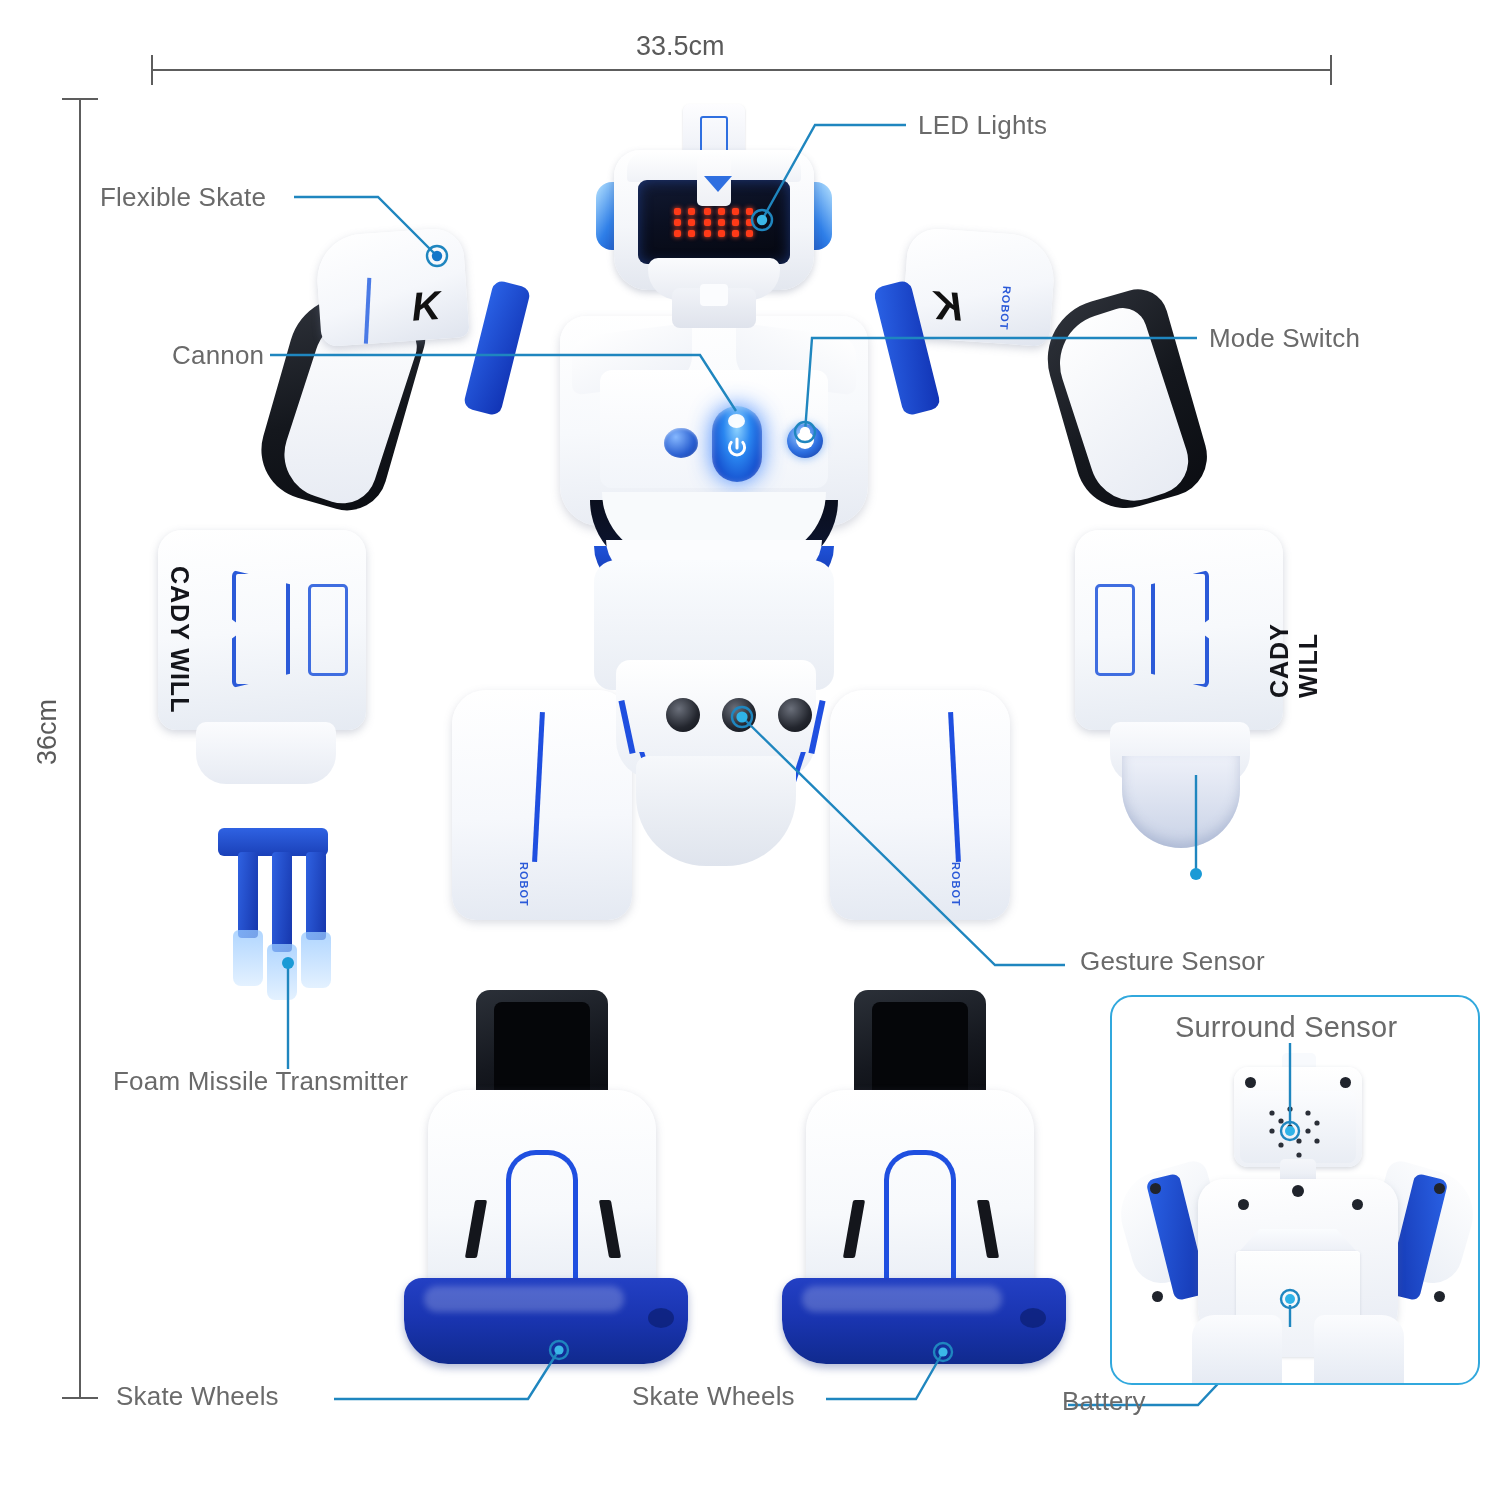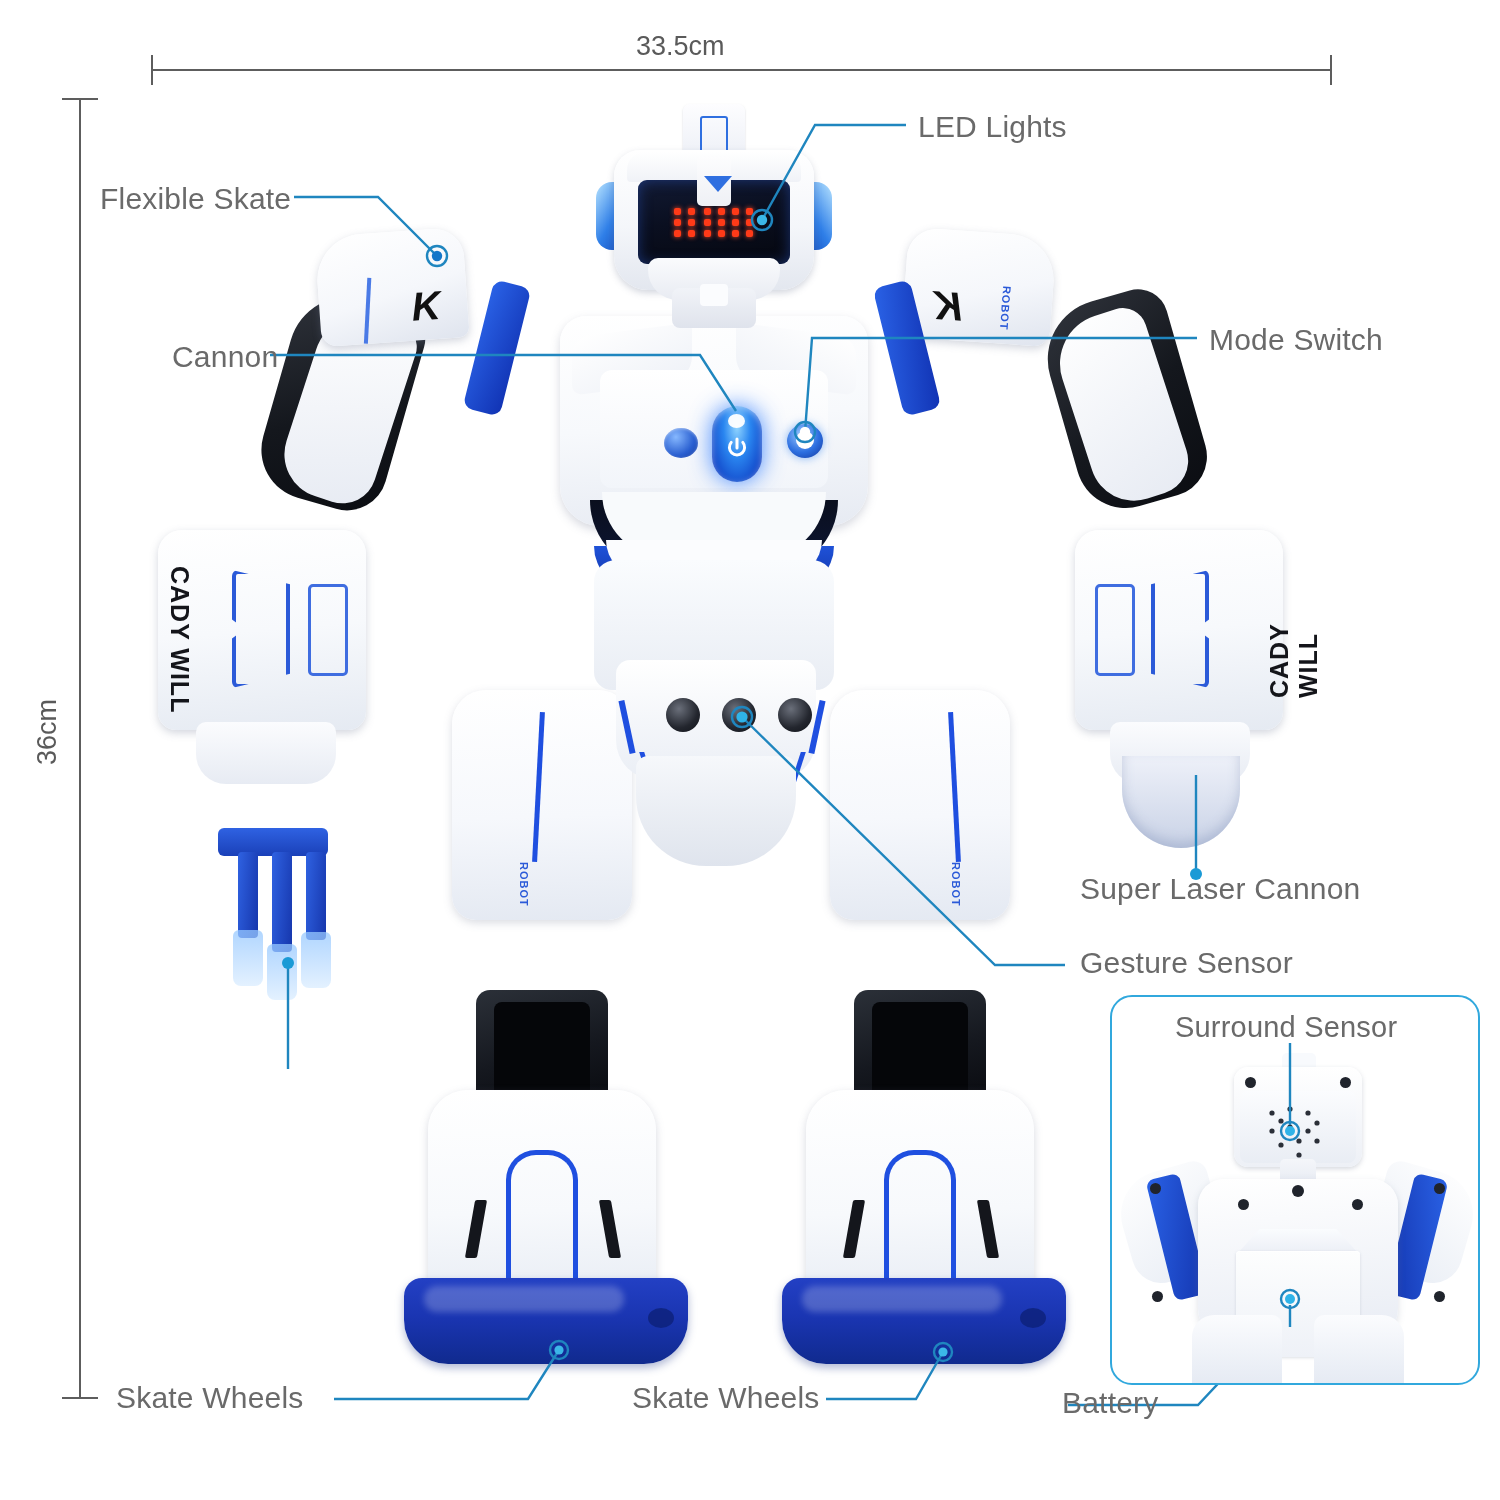--- a/index.html
+++ b/index.html
@@ -3,21 +3,21 @@
 <meta charset="utf-8">
 <style>
   html,body{margin:0;padding:0;background:#ffffff;}
   body{width:1500px;height:1500px;font-family:"Liberation Sans",sans-serif;overflow:hidden;}
   #stage{position:relative;width:1500px;height:1500px;background:#fff;}
 
   
   .lbl{
     position:absolute;
     font-family:"Liberation Sans",sans-serif;
-    font-size:30px;
+    font-size:26px;
     color:#6a6a6a;
     white-space:nowrap;
     letter-spacing:.2px;
   }
 
   
   .dim{
     position:absolute;
     font-family:"Liberation Sans",sans-serif;
     font-size:27px;
@@ -325,22 +325,22 @@
       <circle cx="943" cy="1352" r="4.6" fill="#3bb7e8"></circle>
       <circle cx="1286" cy="1311" r="9" fill="none" stroke="#1f86bf" stroke-width="2.4"></circle>
       <circle cx="1286" cy="1311" r="4.6" fill="#1a9ad6"></circle>
     </g>
   </svg>
 
   <div class="lbl" style="left:918px;top:110px;">LED Lights</div>
   <div class="lbl" style="left:100px;top:182px;">Flexible Skate</div>
   <div class="lbl" style="left:172px;top:340px;">Cannon</div>
   <div class="lbl" style="left:1209px;top:323px;">Mode Switch</div>
-  <div class="lbl" style="left:1080px;top:872px;">Super Laser Cannon</div>
   <div class="lbl" style="left:1080px;top:946px;">Gesture Sensor</div>
+  <div class="lbl" style="left:113px;top:1066px;">Foam Missile Transmitter</div>
   <div class="lbl" style="left:116px;top:1381px;">Skate Wheels</div>
   <div class="lbl" style="left:632px;top:1381px;">Skate Wheels</div>
   <div class="lbl" style="left:1062px;top:1386px;">Battery</div>
 
   <div id="inset">
 
     <div class="i-pc" style="left:12px;top:172px;width:96px;height:110px;background:linear-gradient(155deg,#ffffff,#e7ecf4);border-radius:44px 14px 16px 30px;transform:rotate(-16deg);"></div>
     <div class="i-pc" style="left:262px;top:172px;width:96px;height:110px;background:linear-gradient(205deg,#ffffff,#e7ecf4);border-radius:14px 44px 30px 16px;transform:rotate(16deg);"></div>
     <div class="i-pc" style="left:48px;top:178px;width:34px;height:124px;background:linear-gradient(110deg,#2a62e6,#1334ae);border-radius:8px;transform:rotate(-14deg);"></div>
     <div class="i-pc" style="left:288px;top:178px;width:34px;height:124px;background:linear-gradient(250deg,#2a62e6,#1334ae);border-radius:8px;transform:rotate(14deg);"></div>

